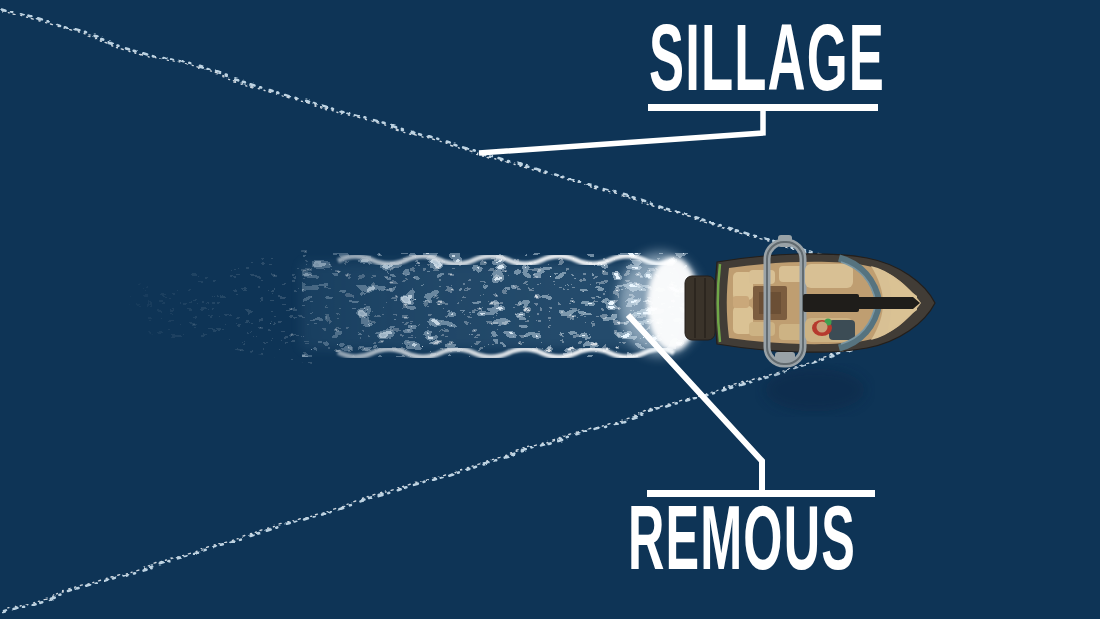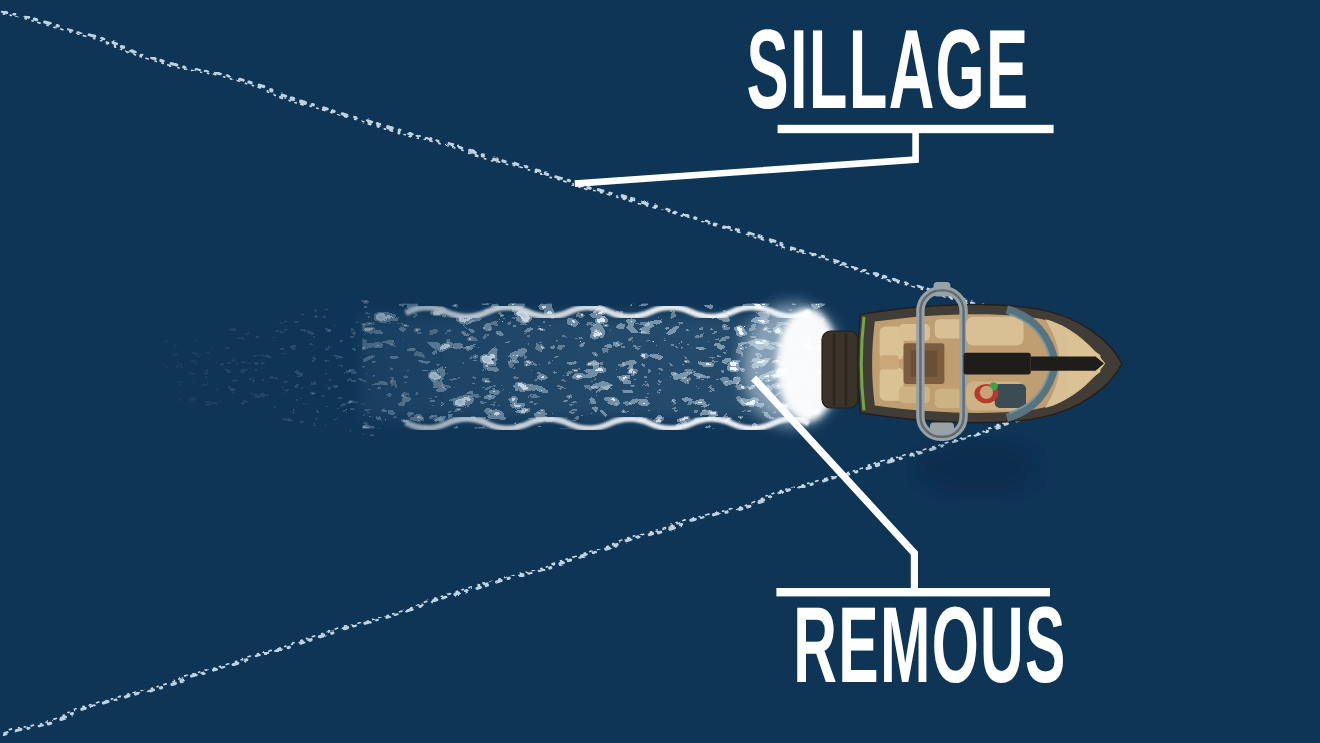--- a/index.html
+++ b/index.html
@@ -16,23 +16,23 @@
   .label{position:absolute;color:var(--annotation,#fff);text-align:center;pointer-events:none;}
   .label .label-text{
     display:block;
     font-weight:bold;
     transform:scaleX(0.56);
     transform-origin:50% 50%;
     letter-spacing:2px;
     white-space:nowrap;
     color:var(--annotation,#fff);
   }
-  .label-sillage{left:534px;top:11px;width:400px;}
+  .label-sillage{left:561px;top:11px;width:400px;}
   .label-sillage .label-text{font-size:94px;line-height:94px;}
-  .label-remous{left:573px;top:493px;width:400px;}
+  .label-remous{left:540px;top:493px;width:400px;}
   .label-remous .label-text{font-size:90px;line-height:90px;}
   .rule{position:absolute;background:var(--annotation,#fff);height:7px;}
   .rule-sillage{left:648px;top:104px;width:230px;}
   .rule-remous{left:647px;top:490px;width:228px;}
 </style>
 </head>
 <body>
 
 <div class="stage">
 

